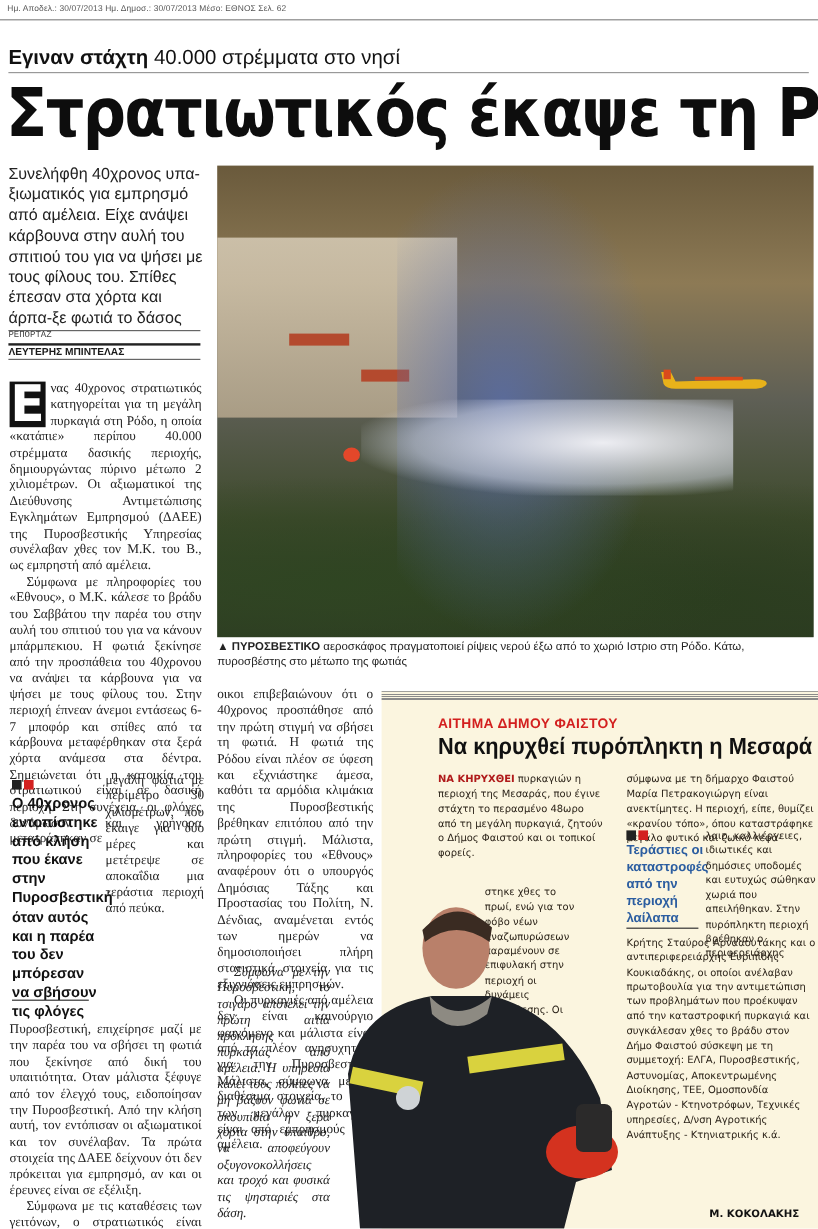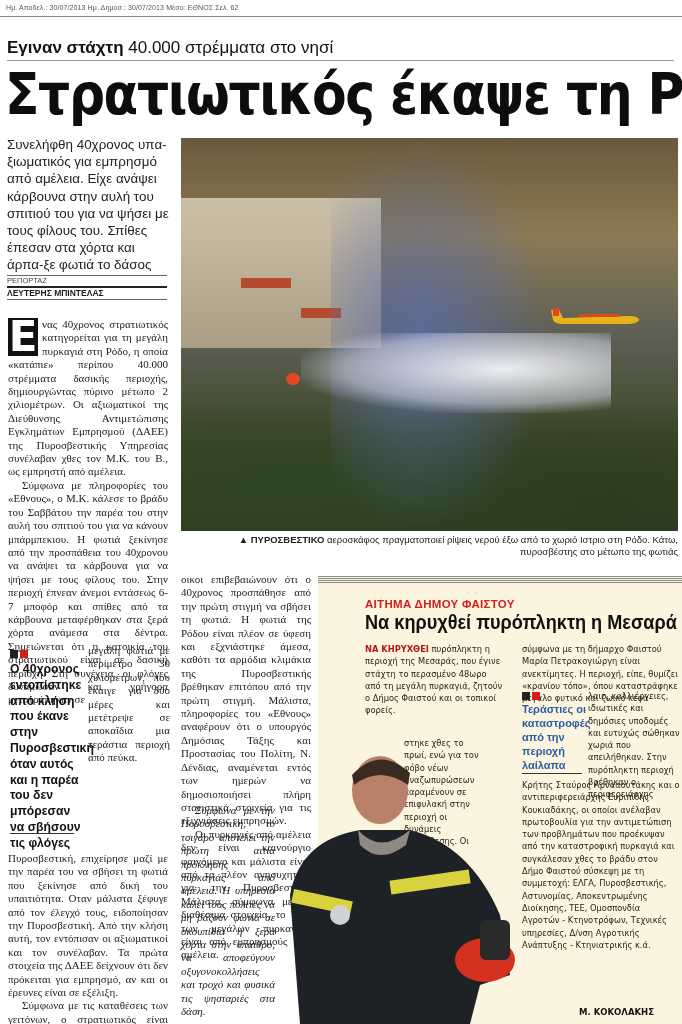--- a/index.html
+++ b/index.html
@@ -11,21 +11,21 @@
 
   .kicker { position: absolute; left: 7px; top: 38px; font-size: 17px; color: #111; white-space: nowrap; }
   .kicker b { font-weight: 900; }
   .kicker-rule { position: absolute; left: 7px; right: 8px; top: 60px; height: 1px; background: #999; }
 
   .headline { position: absolute; left: 5px; top: 60px; font-size: 56px; font-weight: 900; letter-spacing: -1.5px;
               font-family: "DejaVu Sans", sans-serif; transform: scaleX(0.9); transform-origin: left top; line-height: 70px; white-space: nowrap; color: #0d0d0d; }
 
   .lead { position: absolute; left: 7px; top: 136px; width: 165px; font-size: 13.4px; line-height: 17.2px; color: #222; }
   .byline-rule1 { position: absolute; left: 7px; width: 160px; top: 275px; height: 1px; background: #666; }
-  .byline-label { position: absolute; left: 7px; top: 276px; font-size: 7.5px; color: #444; }
+  .byline-label { position: absolute; left: 7px; top: 276px; font-size: 7.5px; color: #444; font-family: Liberation Mono, monospace; }
   .byline-rule2 { position: absolute; left: 7px; width: 160px; top: 286px; height: 2px; background: #222; }
   .byline-name { position: absolute; left: 7px; top: 288px; font-size: 8.5px; font-weight: 700; }
   .byline-rule3 { position: absolute; left: 7px; width: 160px; top: 299px; height: 1px; background: #666; }
 
   .col { position: absolute; font-family: "Liberation Serif", serif; font-size: 11px; line-height: 13.4px; color: #222; text-align: justify; }
   .col p { text-indent: 14px; }
   .col p.noindent { text-indent: 0; }
   .col1 { left: 8px; top: 318px; width: 160px; }
   .dropcap { float: left; font-family: "DejaVu Sans", sans-serif; font-weight: 900; font-size: 42px; line-height: 38px; width: 30px; height: 38px; background: #111; color: #fff; text-align: center; margin: 0 4px 0 0; }
 
@@ -44,21 +44,21 @@
            background: linear-gradient(180deg, #6a5a3c 0%, #8d7a55 25%, #5e5f55 50%, #3e4a2c 75%, #2c3a22 100%); }
   .photo .village { position: absolute; left: 0; top: 60px; width: 200px; height: 150px; background: linear-gradient(180deg, #d8cdb8, #b7a88e); opacity: 0.85; }
   .photo .roof1 { position: absolute; left: 60px; top: 140px; width: 50px; height: 10px; background: #b44a2e; }
   .photo .roof2 { position: absolute; left: 120px; top: 170px; width: 40px; height: 10px; background: #b44a2e; }
   .photo .smoke1 { position: absolute; left: 150px; top: 0px; width: 220px; height: 393px; background: radial-gradient(ellipse at 40% 50%, rgba(90,110,170,0.8), rgba(90,110,170,0) 70%); }
   .photo .spray { position: absolute; left: 120px; top: 195px; width: 310px; height: 80px; background: radial-gradient(ellipse at 65% 45%, rgba(245,245,250,0.95), rgba(220,225,240,0.5) 55%, rgba(220,225,240,0) 75%); }
   .photo .plane { position: absolute; left: 368px; top: 168px; width: 92px; height: 22px; }
   .photo .fire1 { position: absolute; left: 105px; top: 235px; width: 14px; height: 12px; border-radius: 50%; background: #e3472a; }
   .photo .trees { position: absolute; left: 0; bottom: 0; width: 497px; height: 150px; background: radial-gradient(ellipse at 20% 70%, #2f4522, transparent 60%), radial-gradient(ellipse at 80% 80%, #2b3d1f, transparent 60%); }
 
-  .caption { position: absolute; left: 181px; top: 534px; width: 497px; font-size: 9.5px; line-height: 12px; color: #222; text-align: right; }
+  .caption { position: absolute; left: 181px; top: 534px; width: 497px; font-size: 9.5px; line-height: 12px; color: #222; }
   .caption b { font-weight: 900; }
 
   .col2 { left: 181px; top: 573px; width: 130px; }
   .col2-lower { left: 181px; top: 804px; width: 94px; font-style: italic; }
 
   .sidebar { position: absolute; left: 318px; top: 576px; width: 364px; height: 448px; background: #fbf5df; }
   .sidebar-rule { position: absolute; left: 318px; top: 576px; width: 364px; height: 8px;
                   background: repeating-linear-gradient(180deg, #8a8a8a 0, #8a8a8a 1px, #fbf5df 1px, #fbf5df 2px); }
   .side-kicker { position: absolute; left: 365px; top: 598px; font-size: 11.5px; font-weight: 900; color: #d3201f; letter-spacing: 0.3px; }
   .side-title { position: absolute; left: 365px; top: 611px; font-size: 19.5px; font-weight: 700; color: #111; white-space: nowrap; transform: scaleX(0.93); transform-origin: left top; }
@@ -66,21 +66,21 @@
   .scol { position: absolute; font-family: "DejaVu Sans", sans-serif; font-size: 8.3px; line-height: 12.3px; color: #2a2218; }
   .scol b { font-weight: 900; color: #b01a1a; }
   .scol1 { left: 365px; top: 643px; width: 138px; }
   .scol1b { left: 404px; top: 737px; width: 83px; text-align: left; }
   .scol2 { left: 522px; top: 643px; width: 158px; }
   .scol2b { left: 588px; top: 690px; width: 92px; }
 
   .side-pull { position: absolute; left: 522px; top: 702px; width: 68px; font-size: 11px; line-height: 14px; font-weight: 700; color: #2b5da0; }
   .side-pull-rule { position: absolute; left: 522px; top: 773px; width: 60px; height: 1px; background: #333; }
   .scol3 { left: 522px; top: 779px; width: 158px; text-align: left; }
-  .signoff { position: absolute; right: 28px; top: 1007px; font-size: 8.5px; font-weight: 900; color: #111; font-family: "DejaVu Sans", sans-serif; }
+  .signoff { position: absolute; right: 16px; top: 1007px; font-size: 8.5px; font-weight: 900; color: #111; font-family: "DejaVu Sans", sans-serif; }
 
   .firefighter { position: absolute; left: 280px; top: 745px; width: 250px; height: 279px; }
 </style>
 </head>
 <body>
 
 <div class="meta">Ημ. Αποδελ.: 30/07/2013  Ημ. Δημοσ.: 30/07/2013  Μέσο: ΕΘΝΟΣ  Σελ. 62</div>
 <div class="meta-rule"></div>
 
 <div class="kicker"><b>Εγιναν στάχτη</b><span> 40.000 στρέμματα στο νησί</span></div>
@@ -139,21 +139,21 @@
 <div class="col col2-lower">
   <p>Σύμφωνα με την Πυροσβεστική, το τσιγάρο αποτελεί την πρώτη αιτία πρόκλησης πυρκαγιάς από αμέλεια. Η υπηρεσία καλεί τους πολίτες να μη βάζουν φωτιά σε σκουπίδια ή ξερά χόρτα στην ύπαιθρο, να αποφεύγουν οξυγονοκολλήσεις και τροχό και φυσικά τις ψησταριές στα δάση.</p>
 </div>
 
 <div class="sidebar"></div>
 <div class="sidebar-rule"></div>
 <div class="side-kicker">ΑΙΤΗΜΑ ΔΗΜΟΥ ΦΑΙΣΤΟΥ</div>
 <div class="side-title">Να κηρυχθεί πυρόπληκτη η Μεσαρά</div>
 
 <div class="scol scol1">
-  <p><b>ΝΑ ΚΗΡΥΧΘΕΙ</b><span> πυρόπληκτη η περιοχή της Μεσαράς, που έγινε στάχτη το περασμένο 48ωρο από τη μεγάλη πυρκαγιά, ζητούν ο Δήμος Φαιστού και οι τοπικοί φορείς.</span></p>
+  <p><b>ΝΑ ΚΗΡΥΧΘΕΙ</b><span> πυρκαγιών η περιοχή της Μεσαράς, που έγινε στάχτη το περασμένο 48ωρο από τη μεγάλη πυρκαγιά, ζητούν ο Δήμος Φαιστού και οι τοπικοί φορείς.</span></p>
 </div>
 <div class="scol scol1b">στηκε χθες το πρωί, ενώ για τον φόβο νέων αναζωπυρώσεων παραμένουν σε επιφυλακή στην περιοχή οι δυνάμεις πυρόσβεσης. Οι ζημιές</div>
 
 <svg class="firefighter" viewBox="0 0 250 279">
   <ellipse cx="100" cy="45" rx="28" ry="34" fill="#b9806a"></ellipse>
   <path d="M72 30 Q100 0 130 28 L128 40 Q100 20 74 40 Z" fill="#3a2b22"></path>
   <path d="M20 279 L10 150 Q20 95 80 85 L130 85 Q190 100 220 170 L230 230 L200 240 L190 279 Z" fill="#1e2126"></path>
   <path d="M78 85 Q100 110 130 85 L126 100 Q100 120 80 100 Z" fill="#8d8a82"></path>
   <rect x="12" y="150" width="60" height="14" transform="rotate(12 42 157)" fill="#d9d23e"></rect>
   <rect x="110" y="130" width="80" height="14" transform="rotate(-8 150 137)" fill="#d9d23e"></rect>

